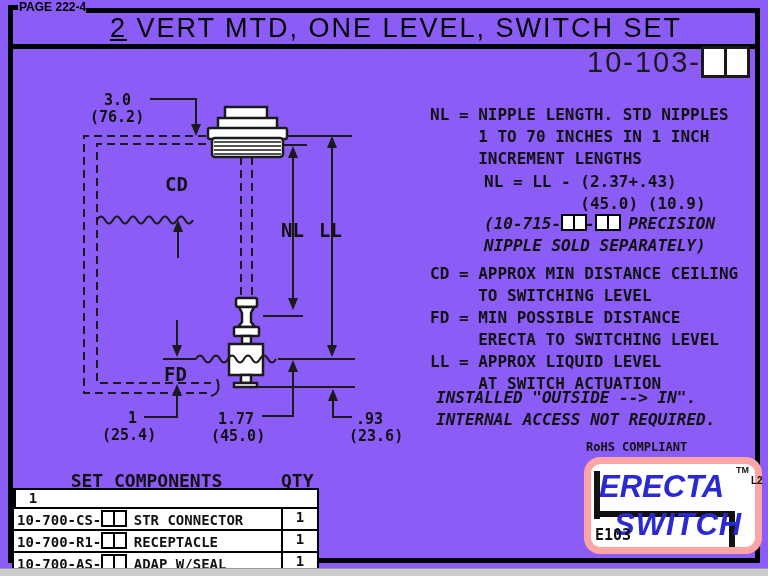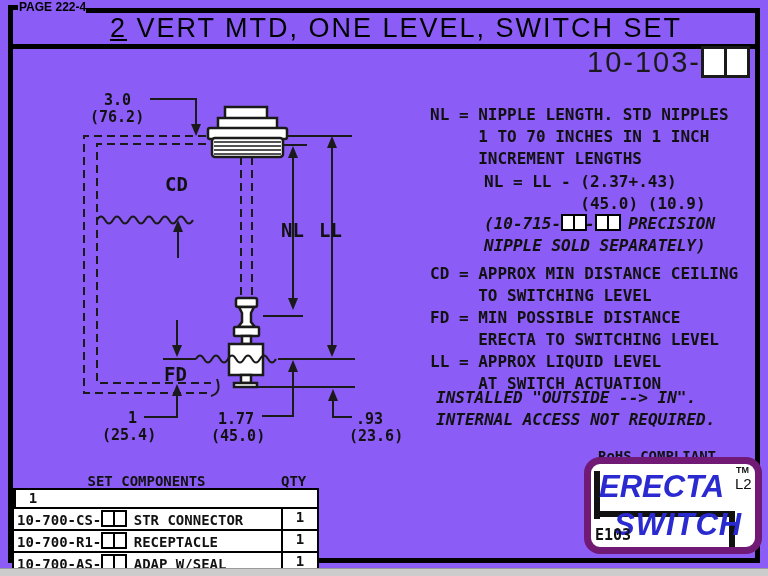--- a/index.html
+++ b/index.html
@@ -18,38 +18,38 @@
   .title .qty { text-decoration:underline; }
   
   .partno { position:absolute; top:46px; right:18px; display:flex; align-items:flex-end; }
   .partno .txt { font-size:29px; letter-spacing:2px; color:#1a1a1a; }
   .pn-box { display:inline-block; width:20px; height:26px; border:3px solid #1a1a1a; background:#fff; margin-bottom:1px; }
   .pn-box + .pn-box { margin-left:-3px; }
   
   .note { position:absolute; font-size:16px; line-height:22px; }
   
   .ctable { position:absolute; left:12px; top:472px; width:307px; }
-  .thead { display:flex; font-size:14px; line-height:18px; }
+  .thead { display:flex; font-size:18px; line-height:18px; }
   .thead .hc { width:269px; text-align:center; }
   .thead .hq { width:38px; }
   .trow { display:flex; width:303px; border:2px solid #000; margin-top:-2px; background:#fff; }
   .trow:first-of-type { margin-top:0; }
   .trow .pc { flex:1; font-size:14px; line-height:15px; padding:1px 0 1px 3px; }
   .trow .qc { width:34px; border-left:2px solid #000; text-align:center; font-size:14px; line-height:15px; padding:1px 0; }
   
-  .rohs { position:absolute; left:598px; top:440px; font-size:14px;margin-top:8px; }
+  .rohs { position:absolute; left:586px; top:440px; font-size:12px; }
   
   .logo { position:absolute; left:584px; top:457px; width:178px; height:97px; box-sizing:border-box;
-          border:7px solid #701a75; border-radius:16px; background:#fff; z-index:5; }
+          border:7px solid #fca5a5; border-radius:16px; background:#fff; z-index:5; }
   .logo .blk { position:absolute; background:#111; z-index:1; }
   .logo .t { position:absolute; z-index:2; }
   .logo .erecta { left:8px; top:5px; font-size:31px; font-weight:bold; font-style:italic; letter-spacing:0px; }
   .logo .switch { left:23px; top:43px; font-size:31px; font-weight:bold; font-style:italic; letter-spacing:1px; }
   .logo .tm { left:145px; top:1px; font-size:9px; font-weight:bold; color:#111; }
-  .logo .l2 { left:144px; top:11px; font-size:15px; font-weight:normal; color:#111; }
+  .logo .l2 { left:160px; top:11px; font-size:10px; font-weight:bold; color:#111; }
   .logo .ecode { left:4px; top:62px; font-size:15px; }
   
   .page-edge { position:absolute; left:0; top:568px; width:768px; height:8px; background:#cccccc; border-top:1px solid #9a9a9a; }
   svg text { font-family:"DejaVu Sans Mono", monospace; font-weight:bold; fill:#111; }
 </style>
 </head>
 <body>
 
 <div class="page">
 

